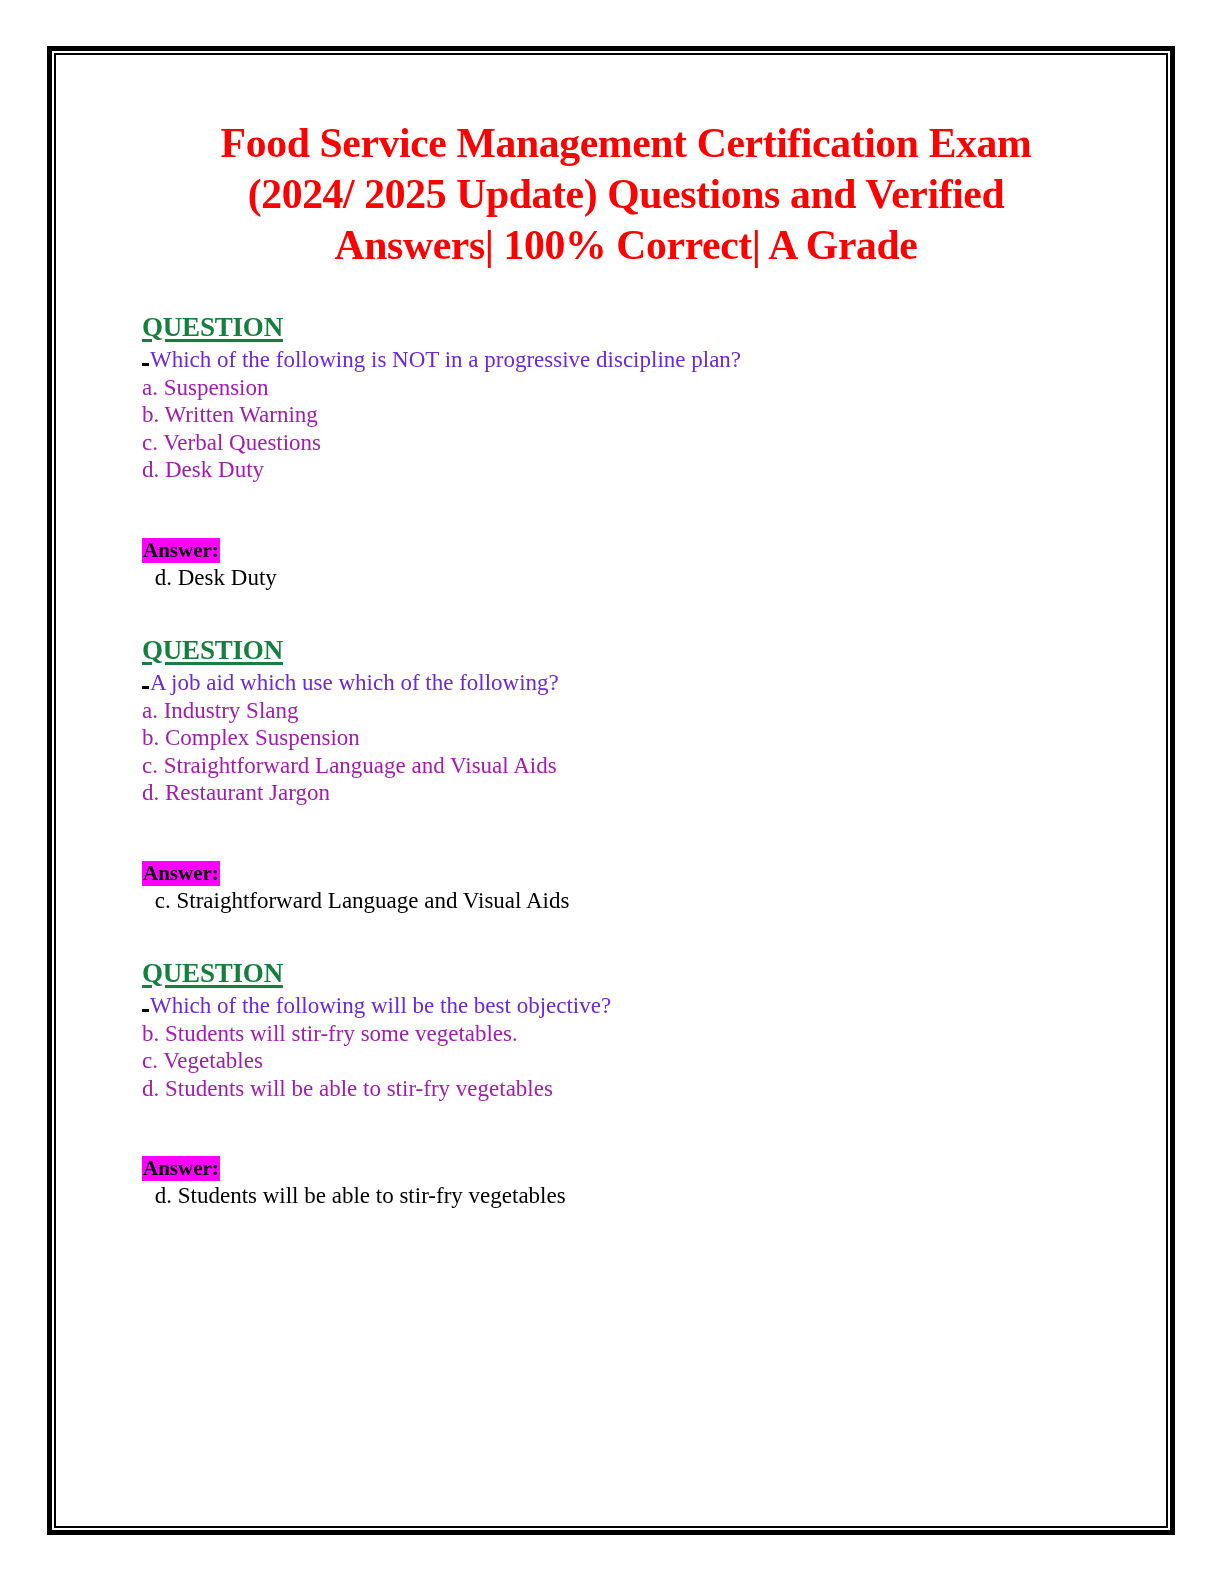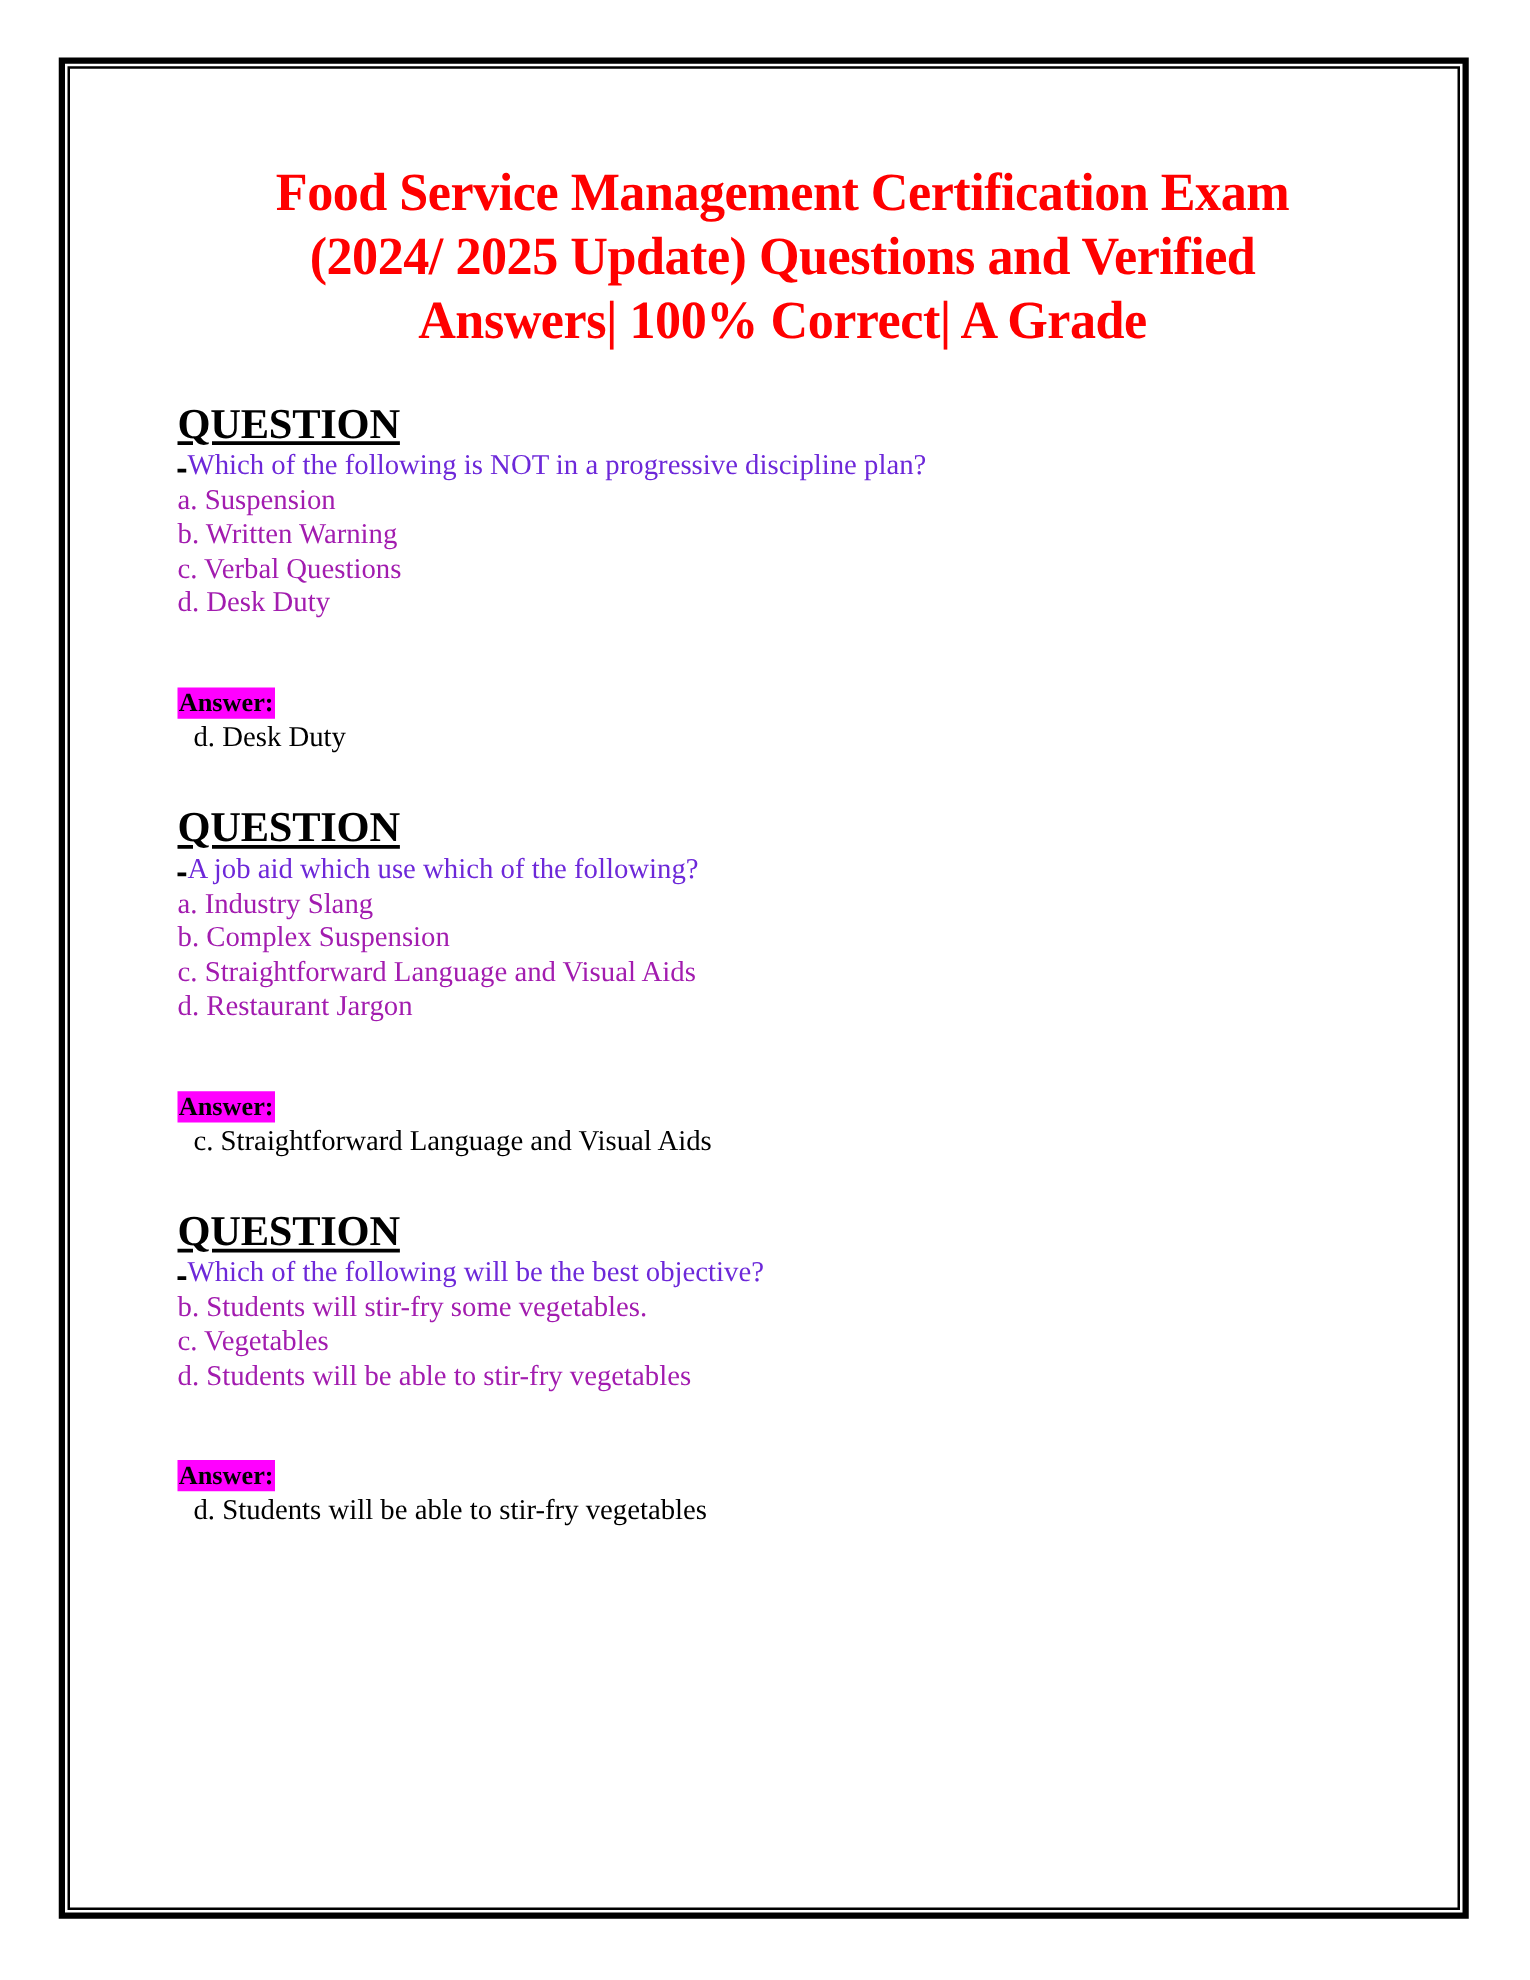--- a/index.html
+++ b/index.html
@@ -38,21 +38,20 @@
   }
 
   .page-content {
     position: absolute;
     left: 0;
     top: 0;
     right: 0;
     bottom: 0;
     padding: 62px 56px 0 86px;
     box-sizing: border-box;
-    margin-top: 12px;
   }
 
   
   .doc-title {
     margin: 0;
     padding: 0 10px 0 10px;
     text-align: center;
     color: #FF0000;
     font-weight: bold;
     font-size: 43px;
@@ -65,24 +64,24 @@
 
   
   .qa-block {
     margin-top: 44px;
   }
   .qa-block:first-of-type {
     margin-top: 42px;
   }
 
   .q-heading {
-    font-size: 34px;
+    font-size: 27px;
     line-height: 31px;
     font-weight: bold;
-    color: #000000;
+    color: #15803d;
     text-decoration: underline;
     text-decoration-thickness: 3px;
     text-underline-offset: 3px;
     display: inline-block;
     letter-spacing: -0.2px;
   }
 
   .q-stem {
     font-size: 23px;
     line-height: 27.5px;

